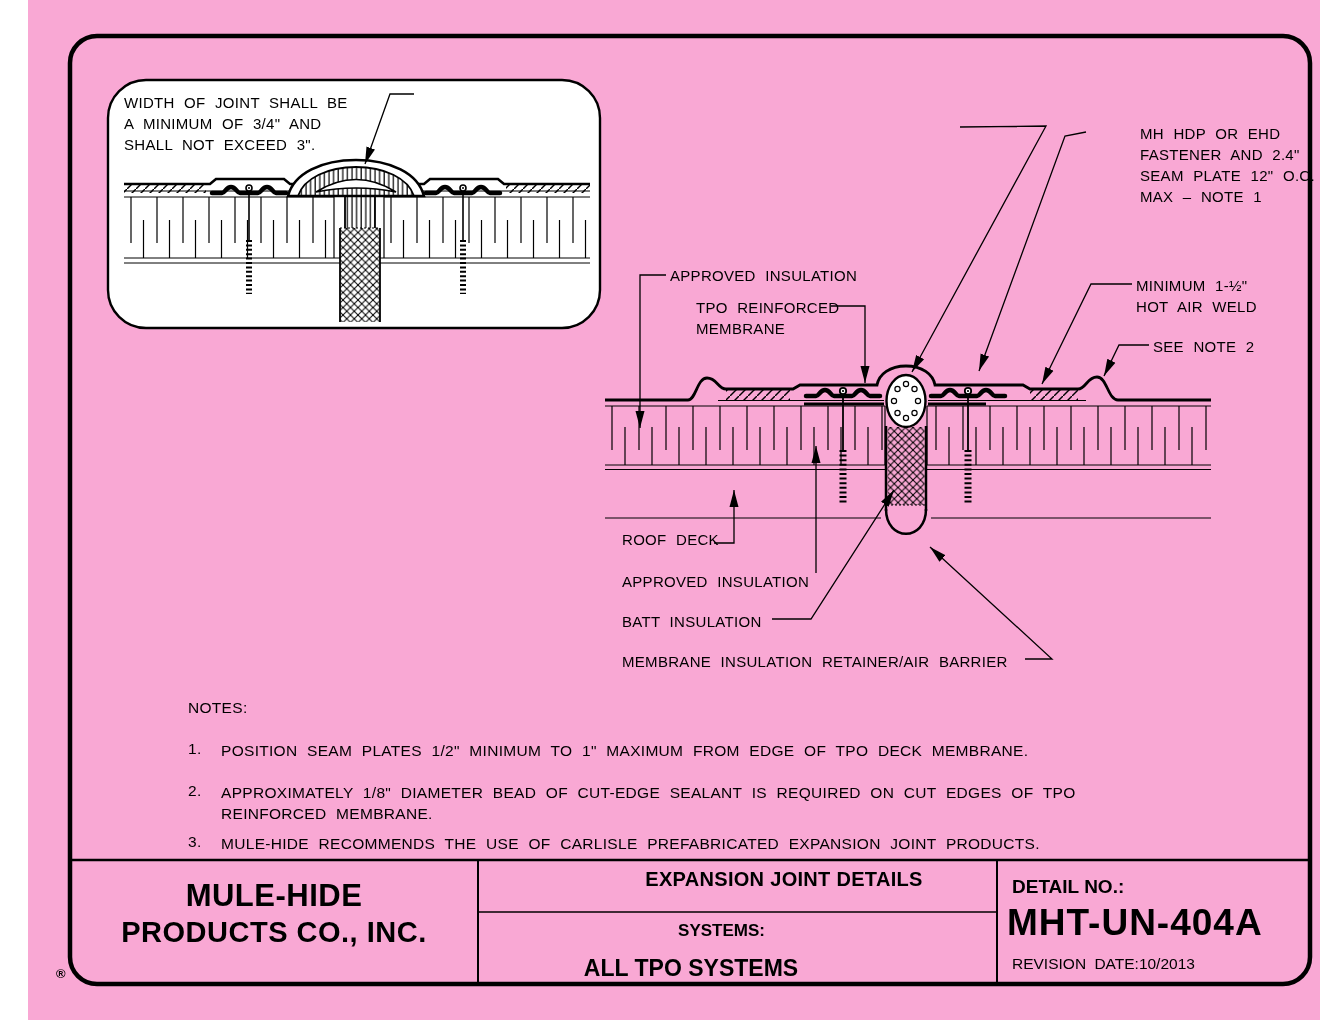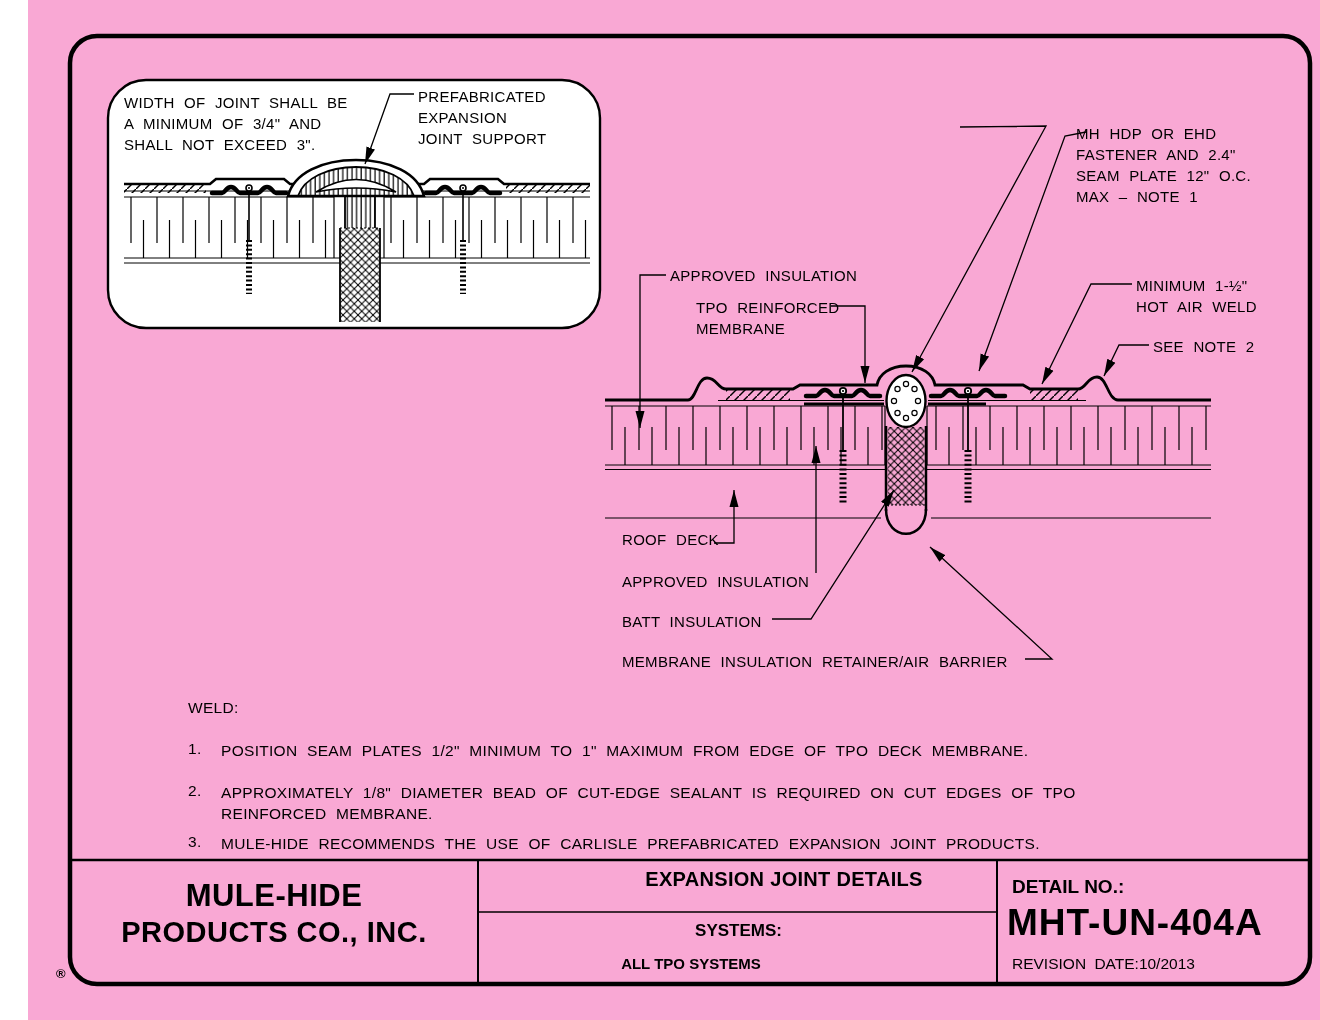--- a/index.html
+++ b/index.html
@@ -8,22 +8,22 @@
   #linework{position:absolute;left:0;top:0;}
   .lbl{position:absolute;white-space:pre-line;font-size:15px;line-height:21px;
        letter-spacing:.3px;word-spacing:5px;color:#000;}
   .note-num{position:absolute;font-size:15.5px;letter-spacing:.3px;}
   .note-text{position:absolute;white-space:pre-line;font-size:15.5px;line-height:21px;
              letter-spacing:.3px;word-spacing:5px;}
   .tb{position:absolute;font-weight:bold;}
   .company1{left:42px;top:878px;width:408px;text-align:center;font-size:31px;letter-spacing:.5px;}
   .company2{left:42px;top:916px;width:408px;text-align:center;font-size:29px;letter-spacing:.5px;}
   .sheet-title{left:452px;top:868px;width:608px;text-align:center;font-size:20px;letter-spacing:.3px;}
-  .systems-label{left:445px;top:921px;width:531px;text-align:center;font-size:17px;}
-  .systems-value{left:452px;top:955px;width:422px;text-align:center;font-size:15px;}
+  .systems-label{left:428px;top:921px;width:531px;text-align:center;font-size:17px;}
+  .systems-value{left:452px;top:955px;width:422px;text-align:center;font-size:23px;}
   .detailno-label{left:984px;top:876px;font-size:19px;}
   .detailno-value{left:979px;top:902px;font-size:37px;letter-spacing:1px;}
   .revision{position:absolute;left:984px;top:955px;font-size:15.5px;word-spacing:4px;display:flex;}
   .regmark{position:absolute;left:28px;top:966px;font-size:13px;font-weight:bold;}
 </style>
 </head>
 <body>
 
 <div id="sheet">
 
@@ -182,41 +182,38 @@
       <line x1="42" y1="860" x2="1282" y2="860" stroke-width="2.6"></line>
       <line x1="450" y1="860" x2="450" y2="983" stroke-width="2"></line>
       <line x1="969" y1="860" x2="969" y2="983" stroke-width="2"></line>
       <line x1="450" y1="912" x2="969" y2="912" stroke-width="1.6"></line>
     </g>
   </svg>
 
   <div class="lbl" style="left:96px;top:92px;">WIDTH OF JOINT SHALL BE
 A MINIMUM OF 3/4" AND
 SHALL NOT EXCEED 3".</div>
-  <div class="lbl" style="left:390px;top:86px;">PREFABRICATED
-EXPANSION
-JOINT SUPPORT</div>
-
-  <div class="lbl" style="left:1048px;top:123px;">MH HDP OR EHD
+
+  <div class="lbl" style="left:1112px;top:123px;">MH HDP OR EHD
 FASTENER AND 2.4"
 SEAM PLATE 12" O.C.
 MAX – NOTE 1</div>
   <div class="lbl" style="left:642px;top:265px;">APPROVED INSULATION</div>
   <div class="lbl" style="left:668px;top:297px;">TPO REINFORCED
 MEMBRANE</div>
   <div class="lbl" style="left:1108px;top:275px;">MINIMUM 1-½"
 HOT AIR WELD</div>
   <div class="lbl" style="left:1125px;top:336px;">SEE NOTE 2</div>
   <div class="lbl" style="left:594px;top:529px;">ROOF DECK</div>
   <div class="lbl" style="left:594px;top:571px;">APPROVED INSULATION</div>
   <div class="lbl" style="left:594px;top:611px;">BATT INSULATION</div>
   <div class="lbl" style="left:594px;top:651px;">MEMBRANE INSULATION RETAINER/AIR BARRIER</div>
 
   <div>
-    <div class="note-text" style="left:160px;top:697px;">WELD:</div>
+    <div class="note-text" style="left:160px;top:697px;">NOTES:</div>
     <div class="note-num" style="left:160px;top:740px;">1.</div>
     <div class="note-text" style="left:193px;top:740px;">POSITION SEAM PLATES 1/2" MINIMUM TO 1" MAXIMUM FROM EDGE OF TPO DECK MEMBRANE.</div>
     <div class="note-num" style="left:160px;top:782px;">2.</div>
     <div class="note-text" style="left:193px;top:782px;">APPROXIMATELY 1/8" DIAMETER BEAD OF CUT-EDGE SEALANT IS REQUIRED ON CUT EDGES OF TPO
 REINFORCED MEMBRANE.</div>
     <div class="note-num" style="left:160px;top:833px;">3.</div>
     <div class="note-text" style="left:193px;top:833px;">MULE-HIDE RECOMMENDS THE USE OF CARLISLE PREFABRICATED EXPANSION JOINT PRODUCTS.</div>
   </div>
 
   <div>

